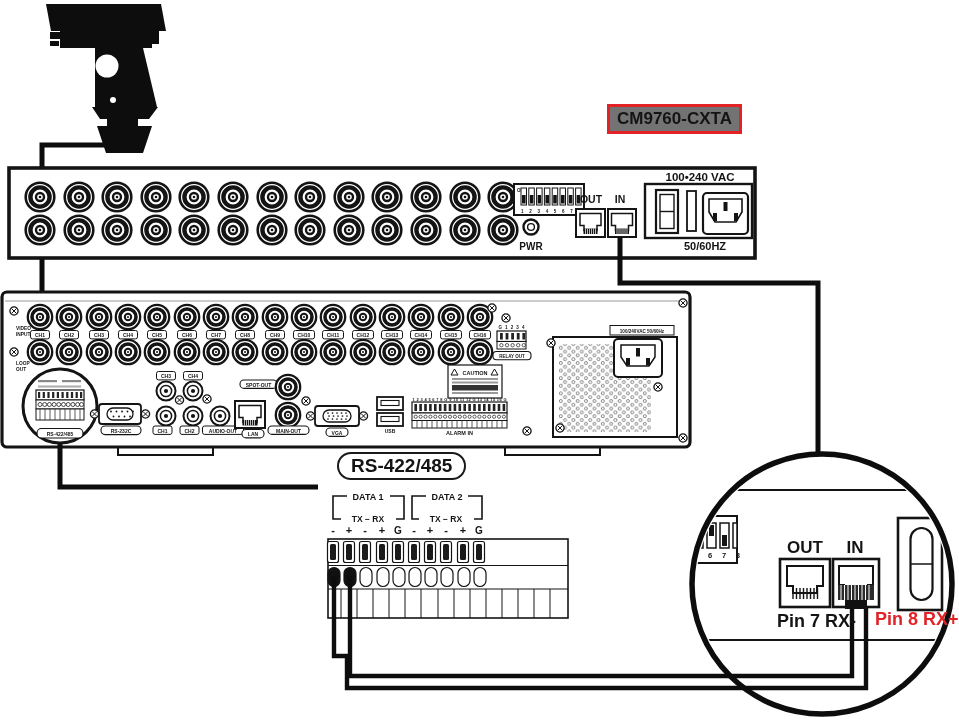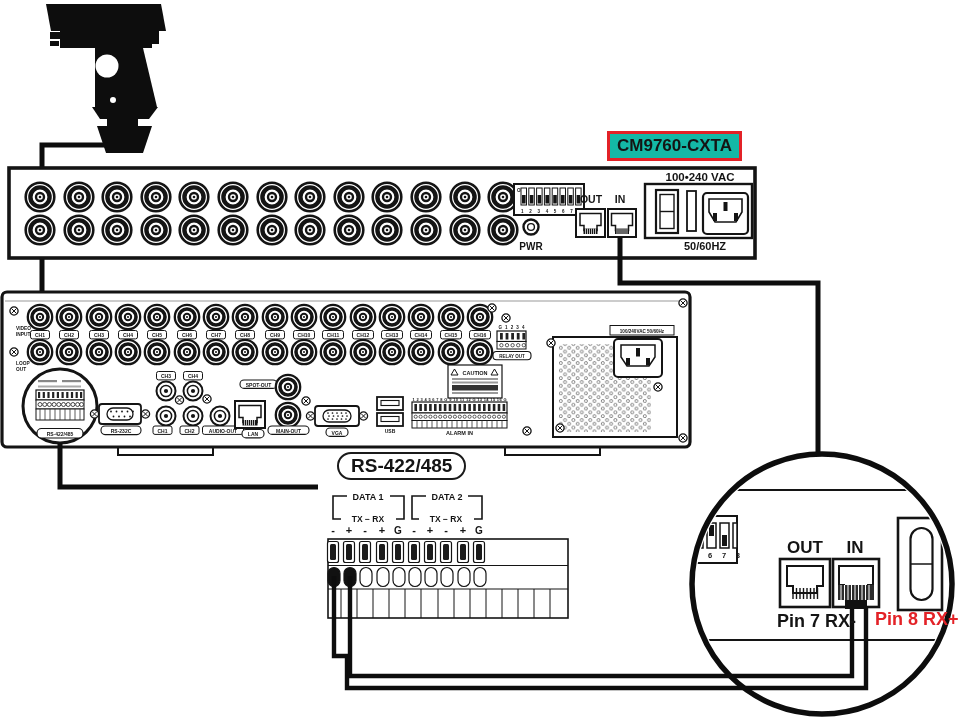--- a/index.html
+++ b/index.html
@@ -1,21 +1,21 @@
 <!DOCTYPE html>
 <html style="--red: #e32227; --ink: #141414;"><head>
 <meta charset="utf-8">
 <style>
   :root { --ink:#141414; --red:#e32227; }
   html,body { margin:0; padding:0; background:#fff; }
   .stage { position:relative; width:959px; height:721px; background:#fff; overflow:hidden;
            font-family:"Liberation Sans", sans-serif; }
   svg text { font-family:"Liberation Sans", sans-serif; font-weight:bold; fill:var(--ink); }
   .lbl { position:absolute; font-weight:bold; color:var(--ink); white-space:nowrap; }
-  .redbox { border:3px solid var(--red); background:#14b8a6; padding:1px 7px; font-size:17px; line-height:1.3;margin-top:27px; }
+  .redbox { border:3px solid var(--red); background:#737373; padding:1px 7px; font-size:17px; line-height:1.3; }
   .roundlbl { border:2.5px solid #1a1a1a; border-radius:14px; background:#fff; padding:1px 12px; font-size:19px; }
   .pinlbl { font-size:18px; }
   .pinred { color:var(--red); }
 </style>
 </head>
 <body>
 
 <div class="stage">
 <svg width="959" height="721" viewBox="0 0 959 721">
   <defs>

